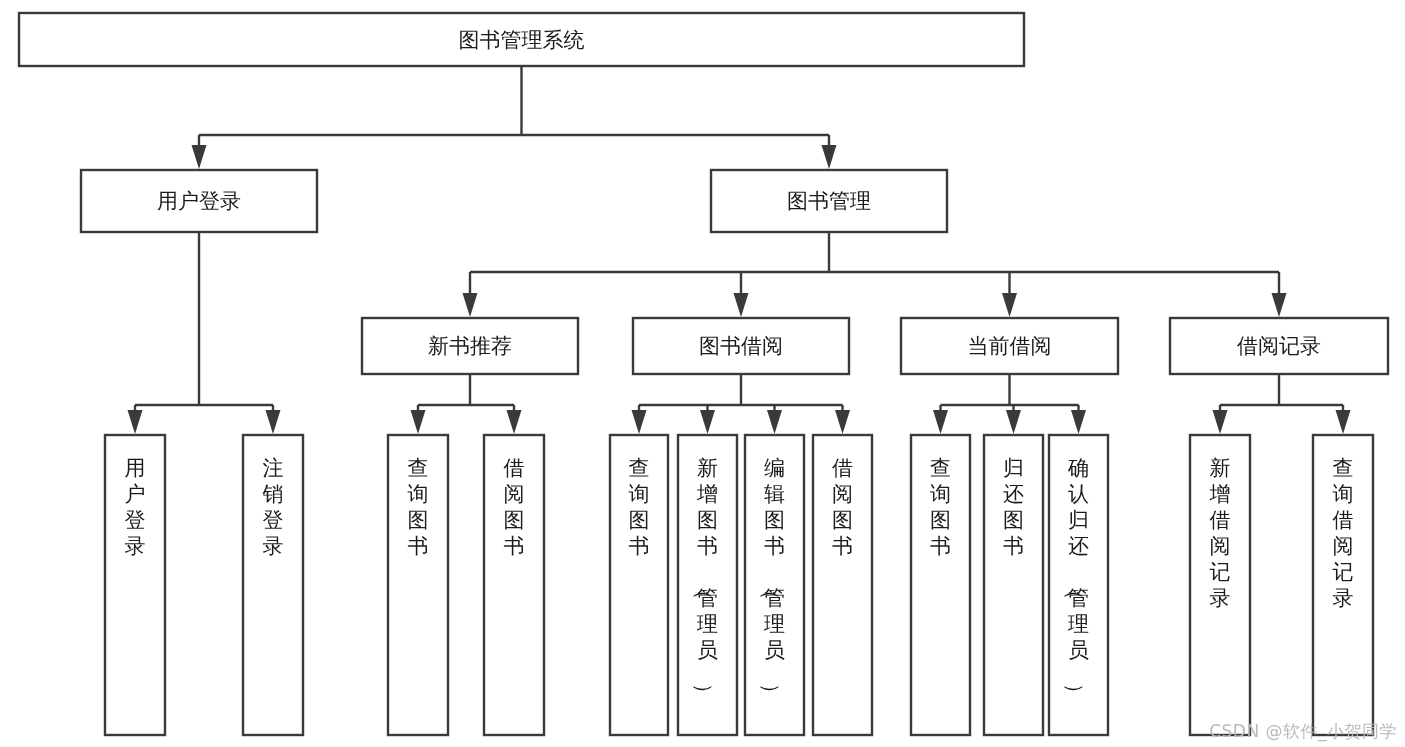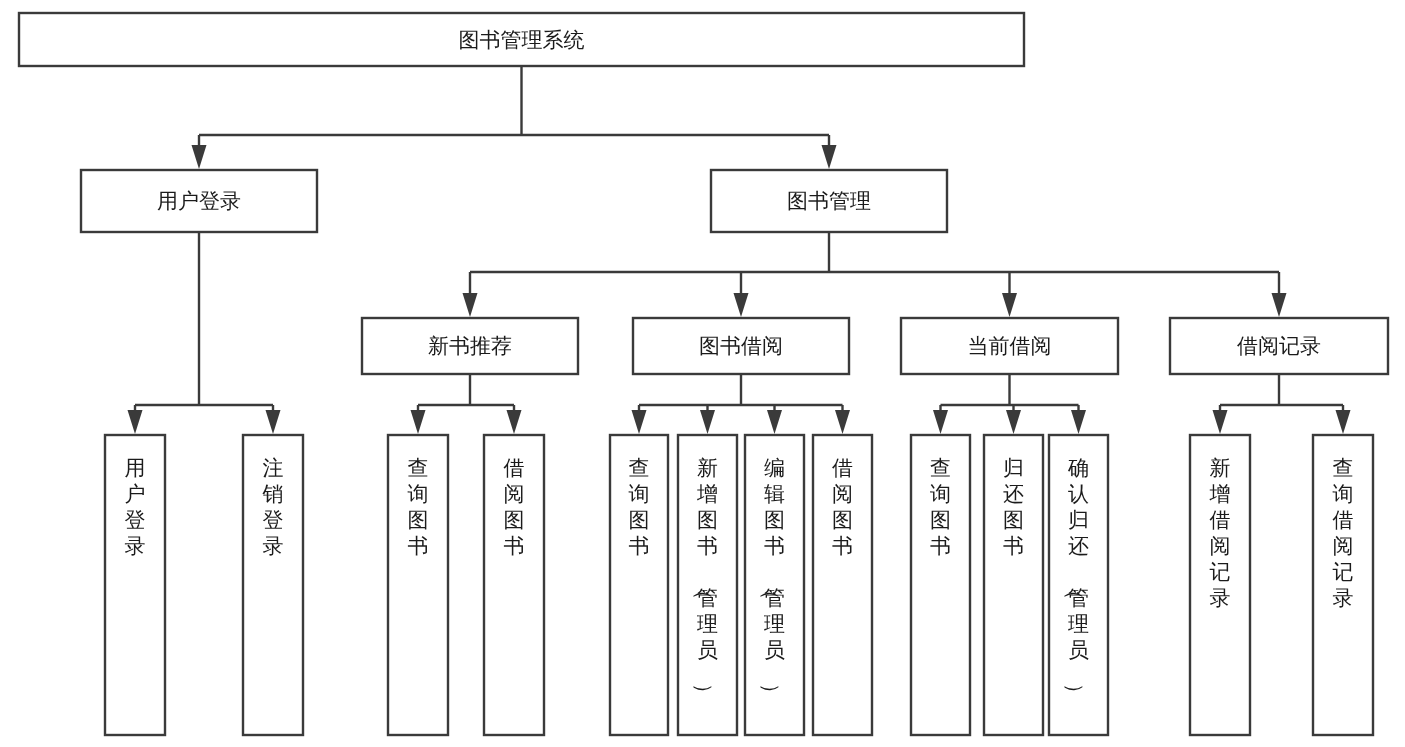--- a/index.html
+++ b/index.html
@@ -214,13 +214,14 @@
         <g>
           <rect class="node-box" x="1190" y="435" width="60" height="300"></rect>
           <text class="node-label-vert" x="1220" y="475"><tspan x="1220" dy="0">新</tspan><tspan x="1220" dy="26">增</tspan><tspan x="1220" dy="26">借</tspan><tspan x="1220" dy="26">阅</tspan><tspan x="1220" dy="26">记</tspan><tspan x="1220" dy="26">录</tspan></text>
         </g>
         <g>
           <rect class="node-box" x="1313" y="435" width="60" height="300"></rect>
           <text class="node-label-vert" x="1343" y="475"><tspan x="1343" dy="0">查</tspan><tspan x="1343" dy="26">询</tspan><tspan x="1343" dy="26">借</tspan><tspan x="1343" dy="26">阅</tspan><tspan x="1343" dy="26">记</tspan><tspan x="1343" dy="26">录</tspan></text>
         </g>
       </g>
   </svg>
+  <div class="watermark">CSDN @软件_小贺同学</div>
 </div>
 
 </body></html>

